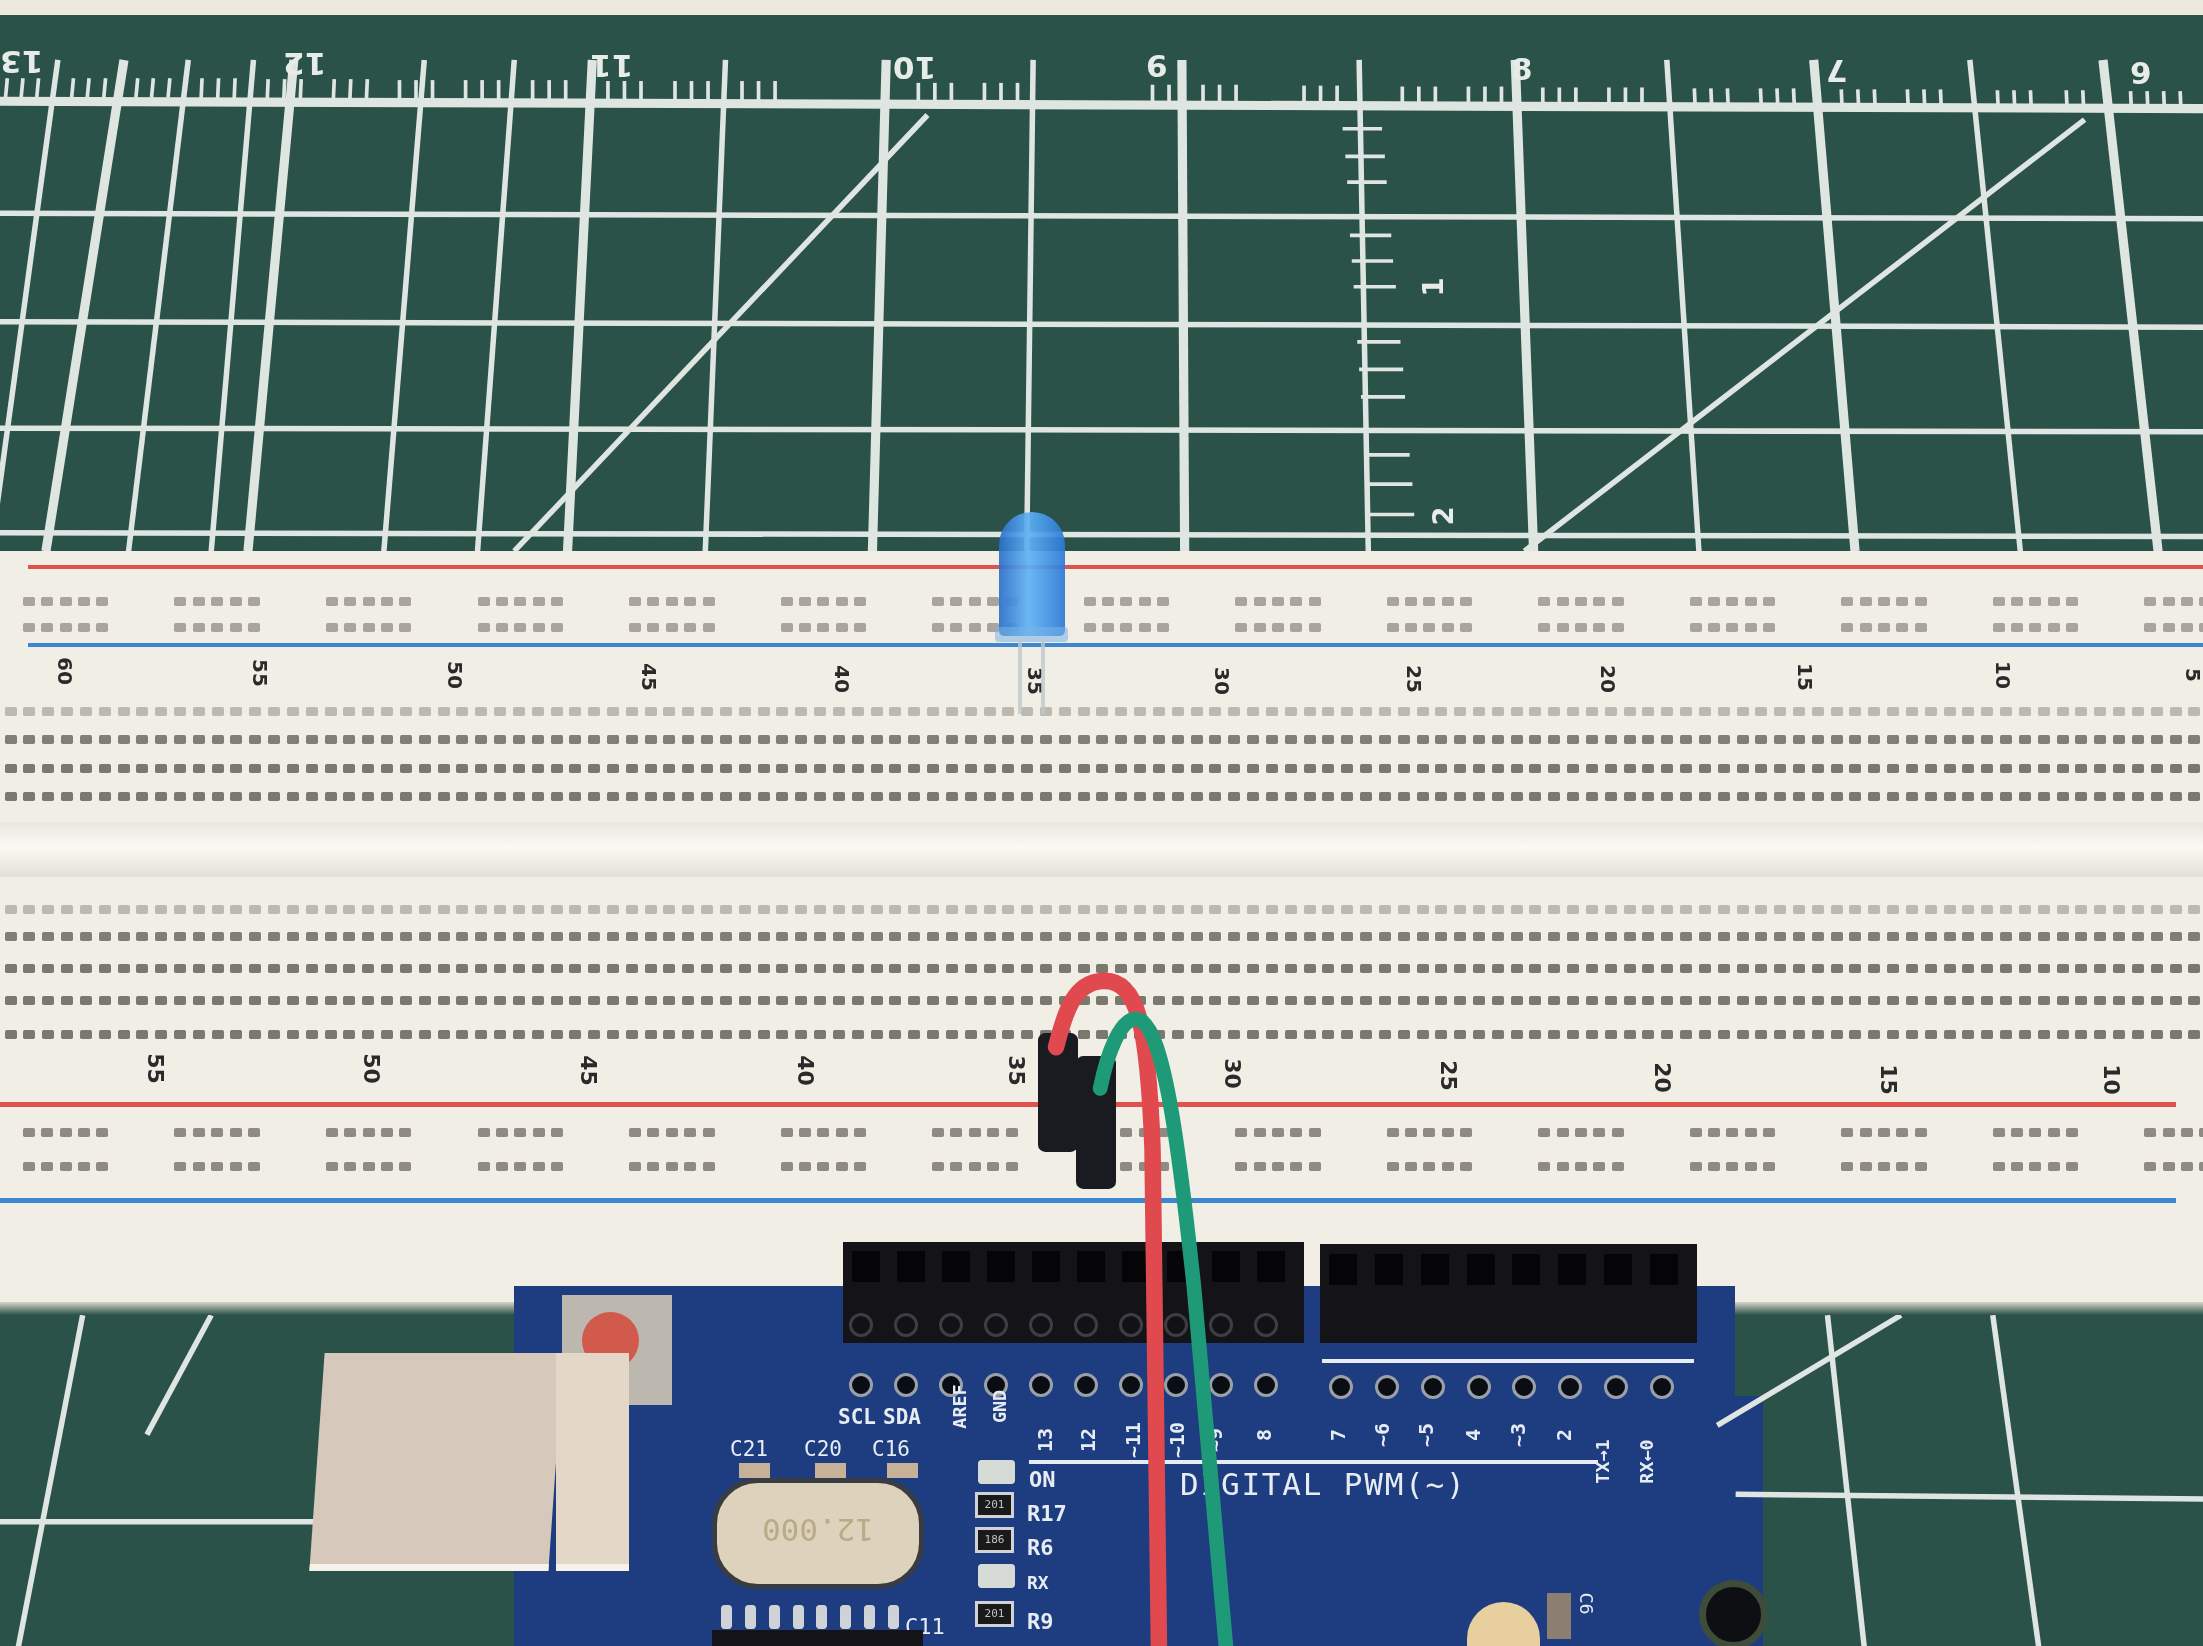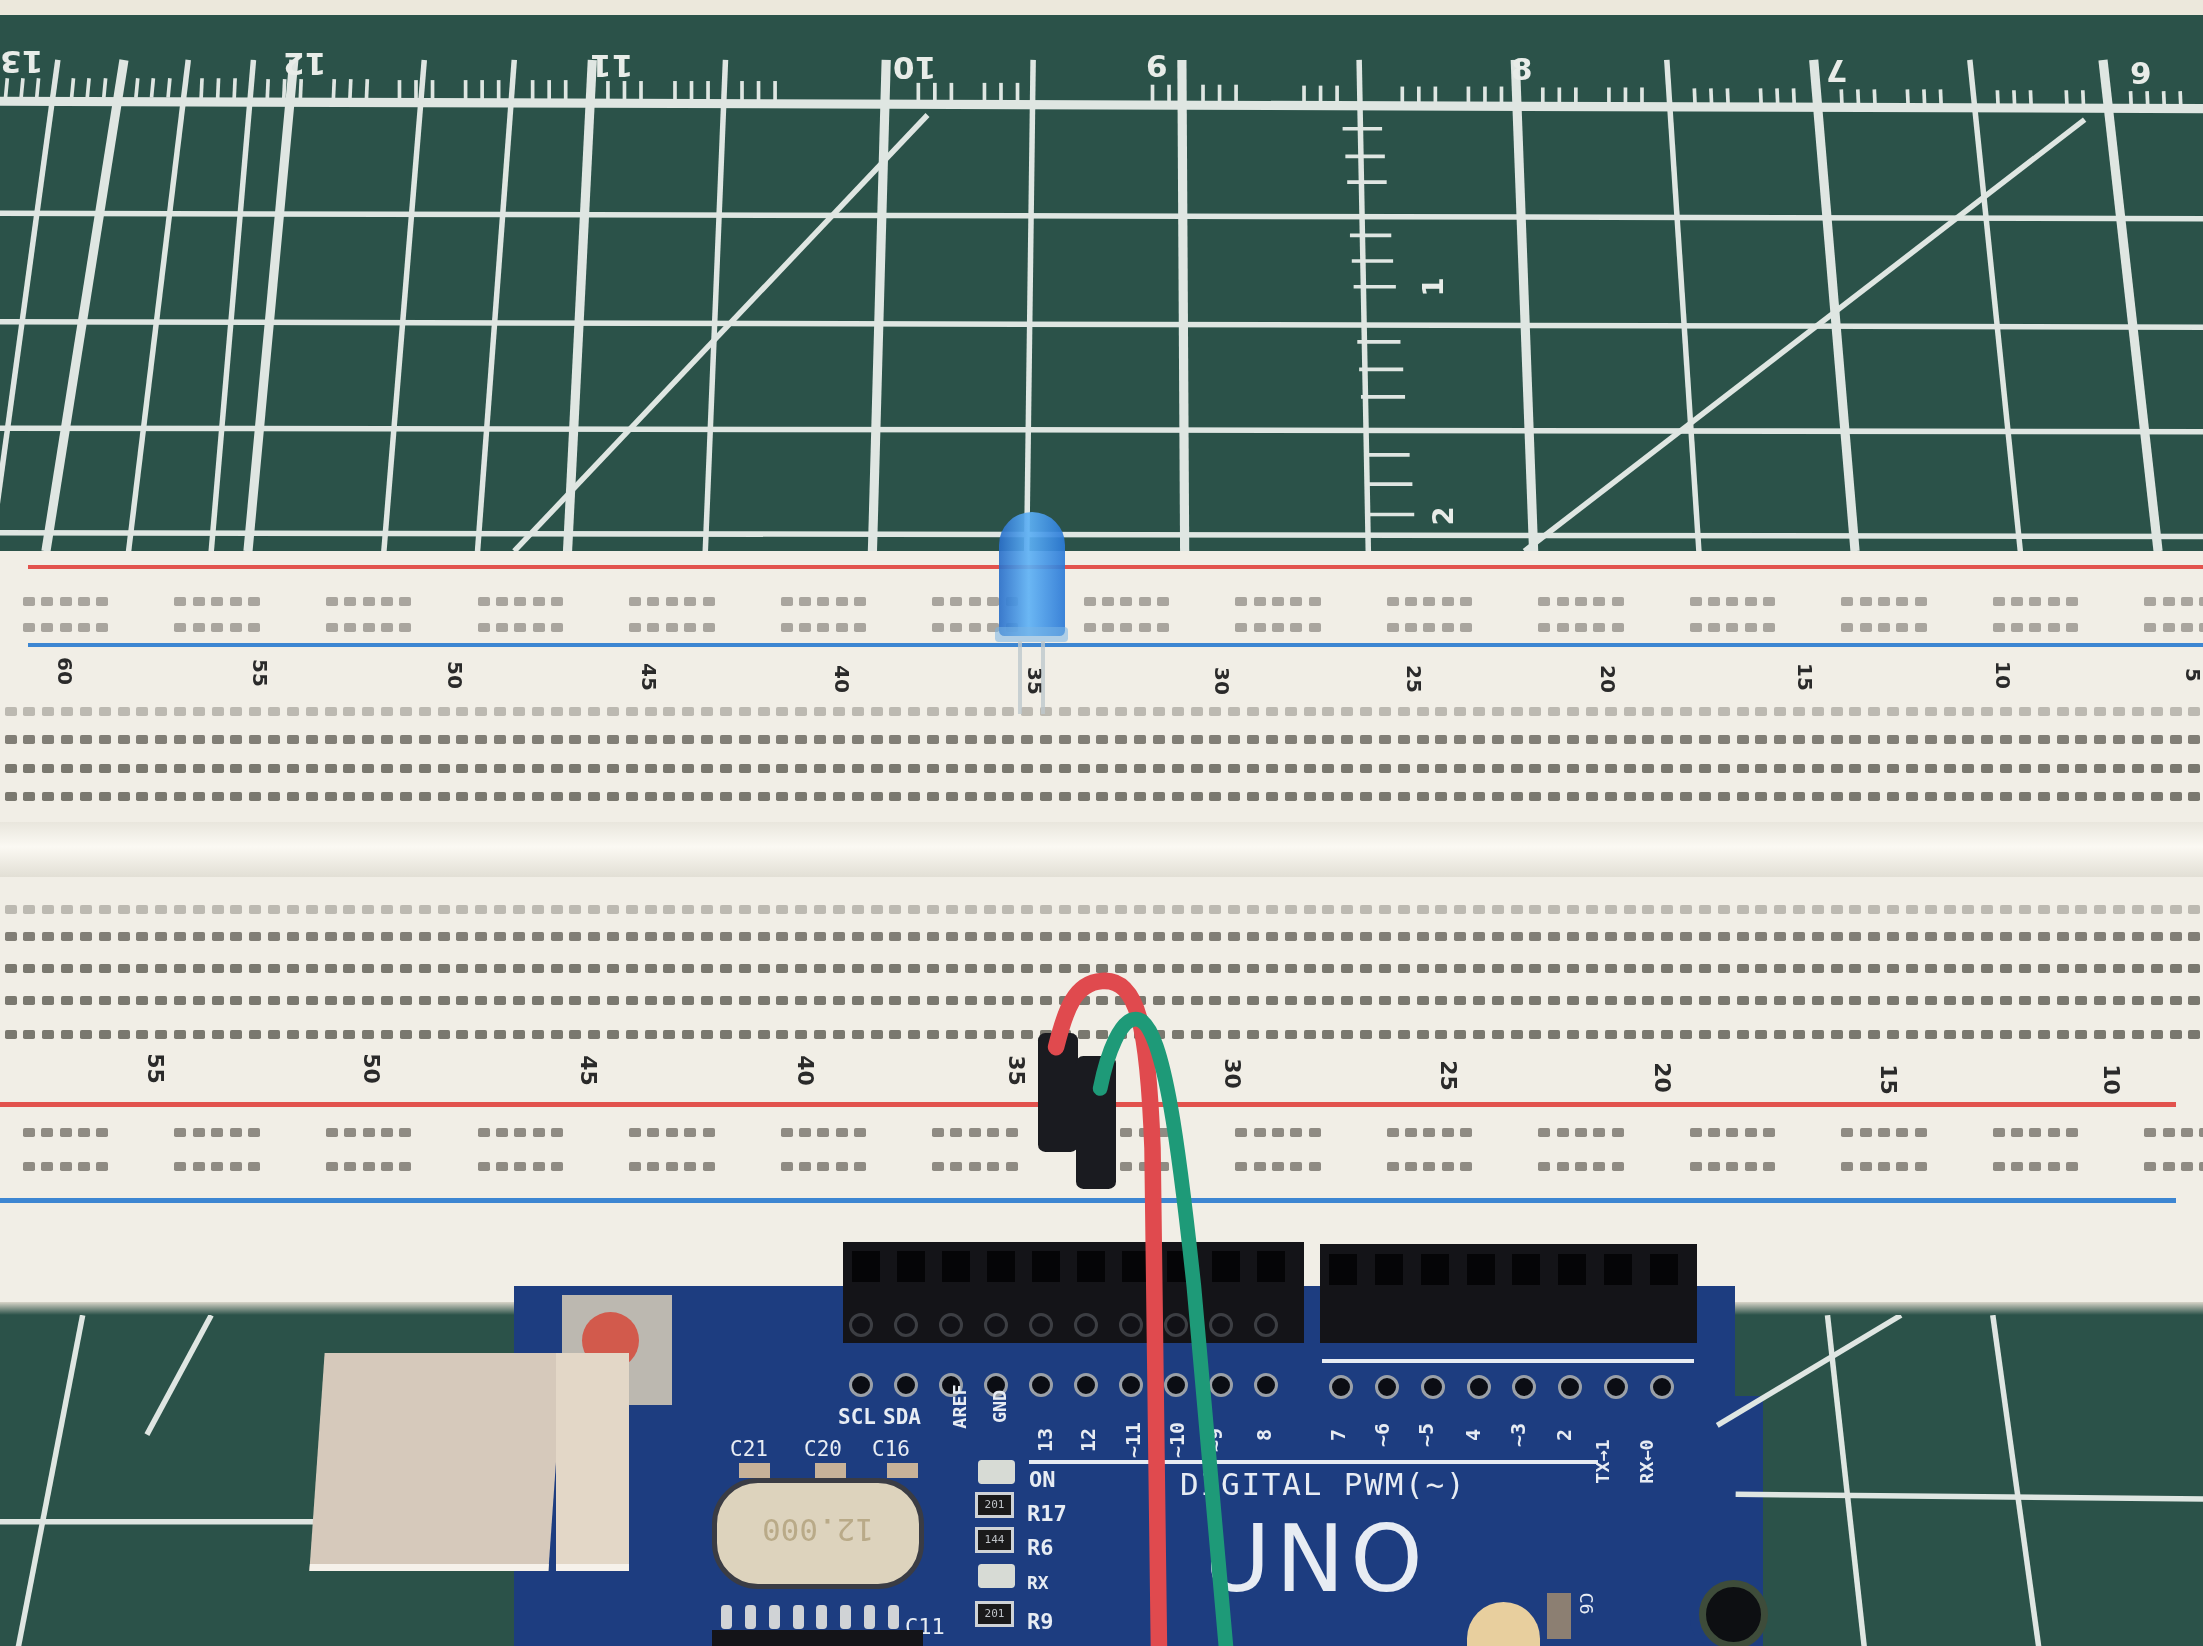--- a/index.html
+++ b/index.html
@@ -1693,35 +1693,34 @@
     <div class="silk" style="left:1370px;top:1423px;font-size:20px;transform:rotate(-90deg);">~6</div>
     <div class="silk" style="left:1414px;top:1423px;font-size:20px;transform:rotate(-90deg);">~5</div>
     <div class="silk" style="left:1467px;top:1423px;font-size:20px;transform:rotate(-90deg);">4</div>
     <div class="silk" style="left:1506px;top:1423px;font-size:20px;transform:rotate(-90deg);">~3</div>
     <div class="silk" style="left:1558px;top:1423px;font-size:20px;transform:rotate(-90deg);">2</div>
     <div class="silk" style="left:1580px;top:1451px;font-size:18.4px;transform:rotate(-90deg);">TX→1</div>
     <div class="silk" style="left:1624px;top:1451px;font-size:18.4px;transform:rotate(-90deg);">RX←0</div>
   </div>
 
   <div class="silk" style="left:1180px;top:1466px;font-size:31px;font-weight:normal;letter-spacing:1.8px;">DIGITAL PWM(~)</div>
-  <div class="silk" style="left:1203px;top:1506px;font-size:92px;font-weight:normal;letter-spacing:5.5px;font-family:'DejaVu Sans',sans-serif;">UNO</div>
 
   <div class="silk" style="left:730px;top:1437px;font-size:21px;font-weight:normal;">C21</div>
   <div class="silk" style="left:804px;top:1437px;font-size:21px;font-weight:normal;">C20</div>
   <div class="silk" style="left:872px;top:1437px;font-size:21px;font-weight:normal;">C16</div>
   <div class="silk" style="left:1029px;top:1467px;font-size:22px;">ON</div>
   <div class="silk" style="left:1027px;top:1501px;font-size:22px;">R17</div>
   <div class="silk" style="left:1027px;top:1535px;font-size:22px;">R6</div>
   <div class="silk" style="left:1027px;top:1572px;font-size:18px;">RX</div>
   <div class="silk" style="left:1027px;top:1609px;font-size:22px;">R9</div>
   <div class="silk" style="left:905px;top:1614px;font-size:22px;font-weight:normal;">C11</div>
   <div class="silk" style="left:1575px;top:1593px;font-size:18.4px;font-weight:normal;transform:rotate(90deg);">C6</div>
 
   <div class="smd" style="left:975px;top:1492px;width:33px;height:20px;">201</div>
-  <div class="smd" style="left:975px;top:1527px;width:33px;height:20px;">144</div>
+  <div class="smd" style="left:975px;top:1527px;width:33px;height:20px;">186</div>
   <div class="smd" style="left:975px;top:1601px;width:33px;height:20px;">201</div>
   <div style="position:absolute;left:978px;top:1460px;width:37px;height:24px;background:#d7dbd5;border-radius:3.7px;"></div>
   <div style="position:absolute;left:978px;top:1564px;width:37px;height:24px;background:#d7dbd5;border-radius:3.7px;"></div>
   <div class="cap-pad" style="left:739px;top:1463px;width:31px;height:14.7px;"></div>
   <div class="cap-pad" style="left:815px;top:1463px;width:31px;height:14.7px;"></div>
   <div class="cap-pad" style="left:887px;top:1463px;width:31px;height:14.7px;"></div>
   <div class="cap-pad" style="left:1547px;top:1593px;width:24px;height:46px;background:#8c7f72;"></div>
   <div style="position:absolute;left:1467px;top:1602px;width:73px;height:55px;border-radius:37px 37px 0 0;background:#e8cf9e;"></div>
   <div style="position:absolute;left:1699px;top:1580px;width:55px;height:55px;border-radius:50%;background:#0d0f12;border:7.3px solid #3e4c3a;"></div>
 

